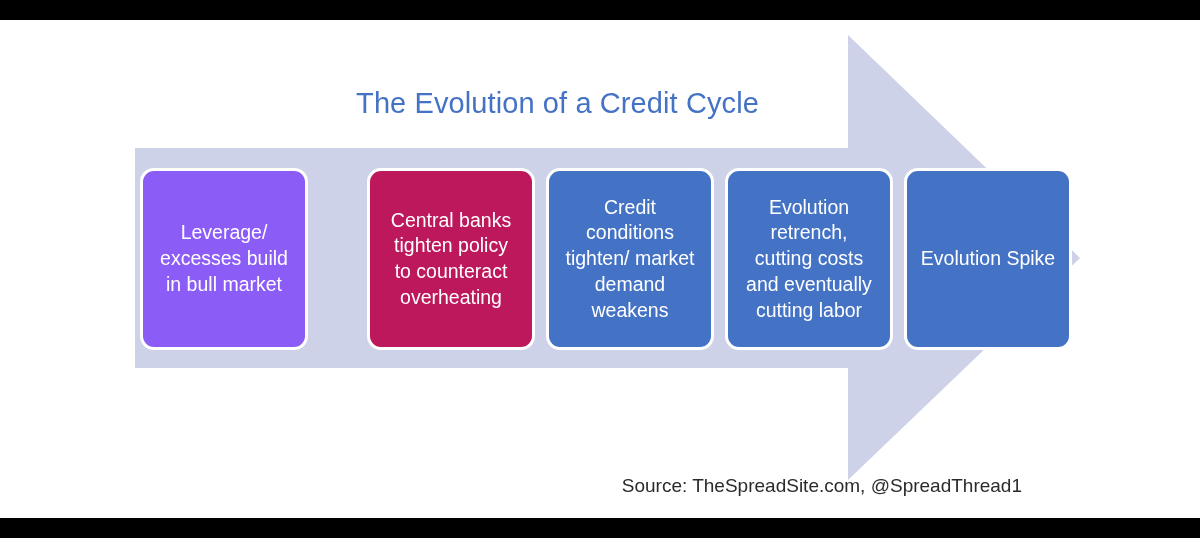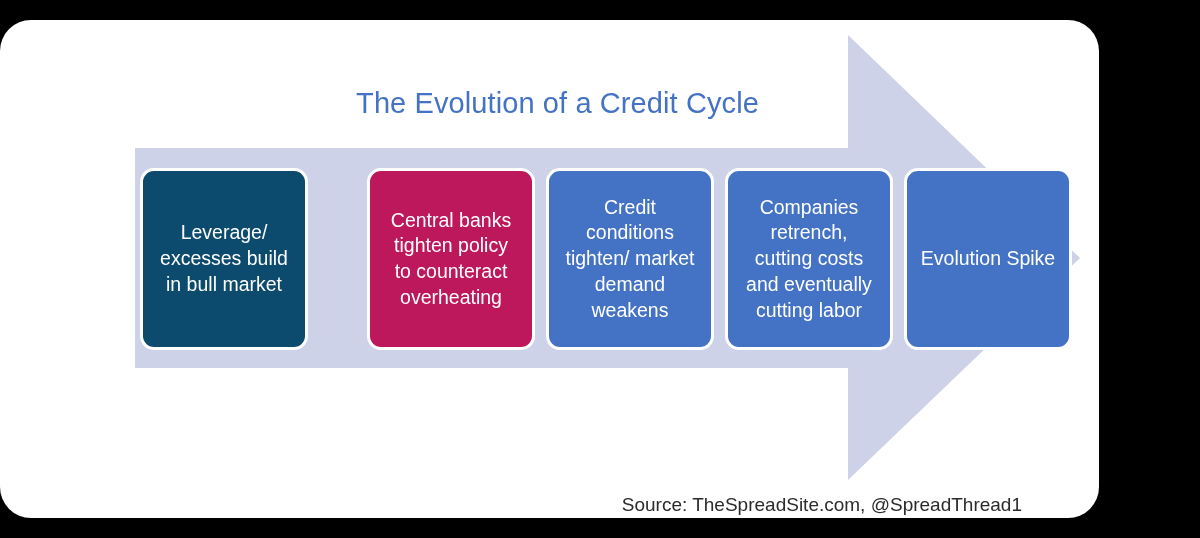--- a/index.html
+++ b/index.html
@@ -30,25 +30,24 @@
     z-index: 40;
   }
   .letterbox.top  { top: 0;     height: 20px; }
   .letterbox.bot  { top: 518px; height: 20px; }
 
   
   #slide {
     position: absolute;
     left: 0;
     top: 20px;
-    width: 1099px;
+    width: 1200px;
     height: 498px;
     background: #ffffff;
     overflow: hidden;
-    border-radius: 31px;
   }
 
   
   #arrow-shape {
     position: absolute;
     left: 0;
     top: 0;
     width: 1200px;
     height: 498px;
     z-index: 1;
@@ -100,21 +99,21 @@
     font-size: 19.5px;
     line-height: 1.32;
     text-align: center;
     white-space: pre-line;
   }
 
   
   #source-line {
     position: absolute;
     left: 0;
-    top: 474px;
+    top: 455px;
     width: 1022px;
     text-align: right;
     font-size: 19px;
     color: #2b2b2b;
     z-index: 20;
     white-space: nowrap;
   }
 </style>
 </head>
 <body>
@@ -127,21 +126,21 @@
   <div id="slide">
 
     <svg id="arrow-shape" viewBox="0 0 1200 498" preserveAspectRatio="none">
       <polygon id="arrow-poly" points="135,128 848,128 848,15 1080,238 848,460 848,348 135,348" fill="#CED2E8"></polygon>
     </svg>
 
     <div id="title" style="color: rgb(68, 114, 196);">The Evolution of a Credit Cycle</div>
 
     <div id="box-row">
 
-      <div class="proc-box" style="background: #0c4a6e; border-color: rgb(255, 255, 255);">
+      <div class="proc-box" style="background: #8b5cf6; border-color: rgb(255, 255, 255);">
         <div class="proc-box-label" style="color: rgb(255, 255, 255);">Leverage/
 excesses build
 in bull market</div>
       </div>
 
       <div class="proc-box" style="background: #be185d; border-color: rgb(255, 255, 255); margin-left: 48px;">
         <div class="proc-box-label" style="color: rgb(255, 255, 255);">Central banks
 tighten policy
 to counteract
 overheating</div>
@@ -149,21 +148,21 @@
 
       <div class="proc-box" style="background: rgb(68, 114, 196); border-color: rgb(255, 255, 255);">
         <div class="proc-box-label" style="color: rgb(255, 255, 255);">Credit
 conditions
 tighten/ market
 demand
 weakens</div>
       </div>
 
       <div class="proc-box" style="background: rgb(68, 114, 196); border-color: rgb(255, 255, 255);">
-        <div class="proc-box-label" style="color: rgb(255, 255, 255);">Companies
+        <div class="proc-box-label" style="color: rgb(255, 255, 255);">Evolution
 retrench,
 cutting costs
 and eventually
 cutting labor</div>
       </div>
 
       <div class="proc-box" style="background: rgb(68, 114, 196); border-color: rgb(255, 255, 255);">
         <div class="proc-box-label" style="color: rgb(255, 255, 255);">Evolution Spike</div>
       </div>
 

